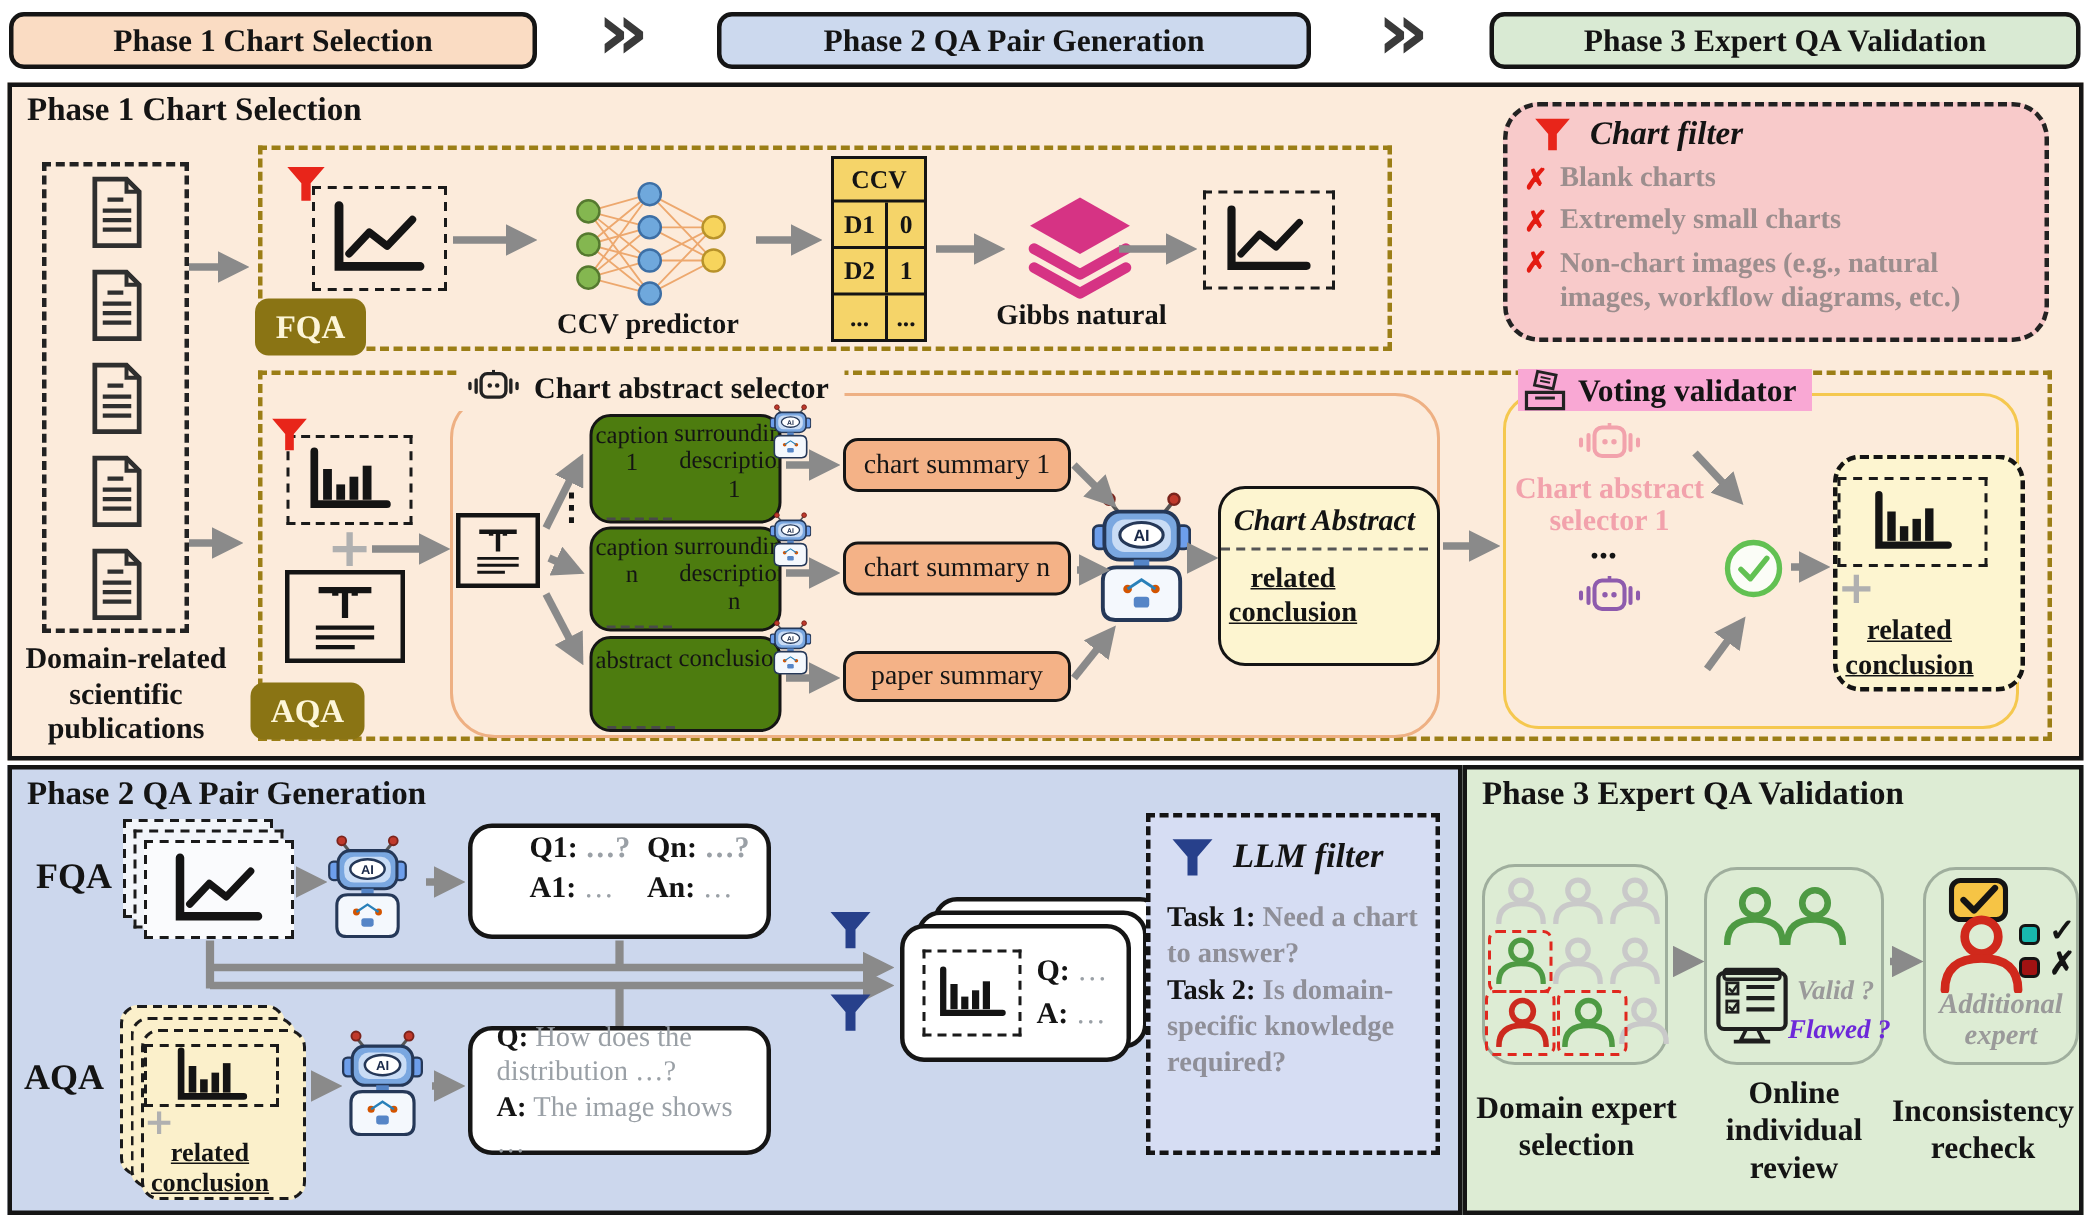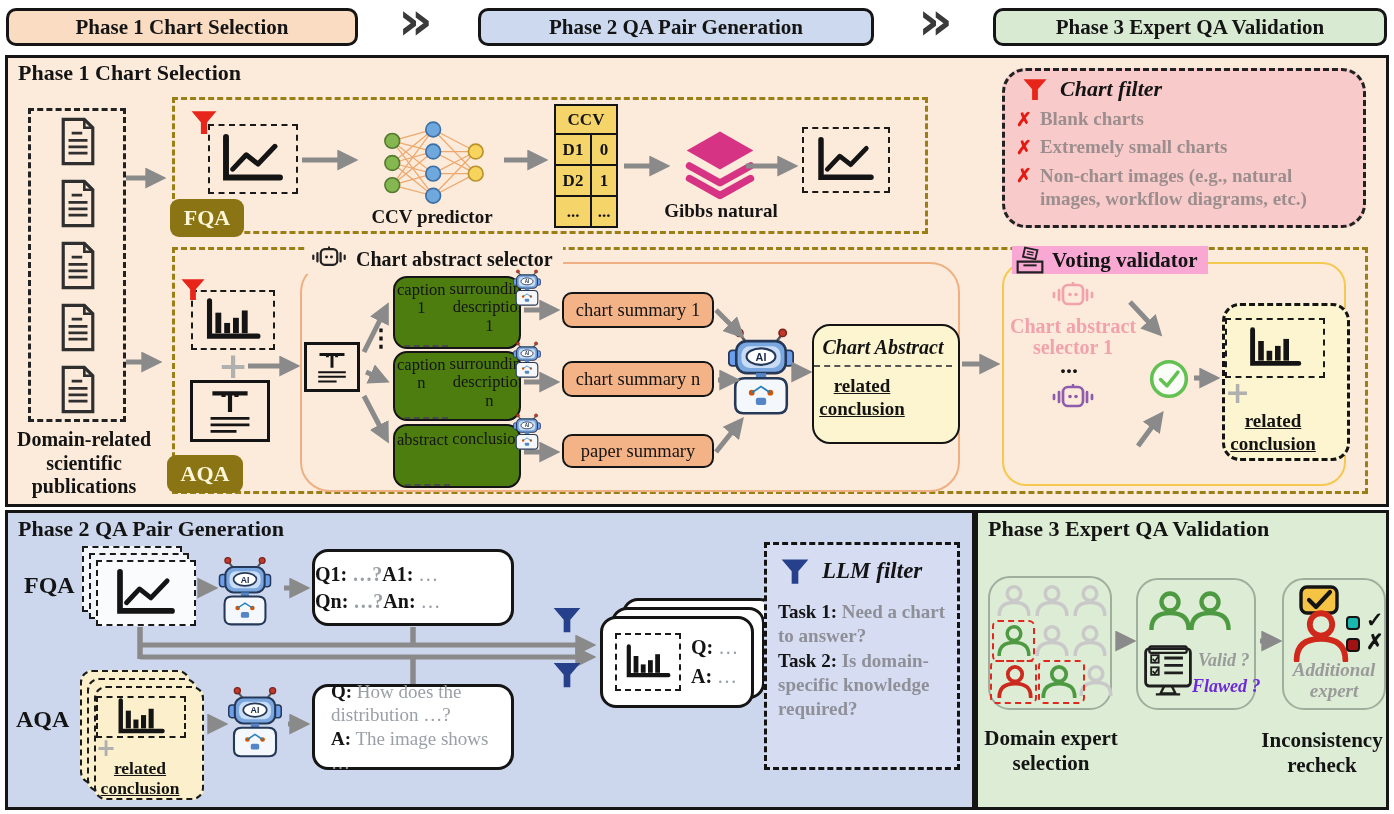--- a/index.html
+++ b/index.html
@@ -392,21 +392,21 @@
         <use href="#i-linechart"></use>
       </svg>
   </div>
   <div class="abs" style="left:218px;top:554px;">
       <svg class="icon" width="54" height="72">
         <use href="#i-ai-robot"></use>
       </svg>
     </div>
 
   
-  <div class="abs whitecard" style="left:312px;top:549px;width:202px;height:77px;display:flex;flex-direction:column;justify-content:center;font-size:20px;line-height:1.35;">
+  <div class="abs whitecard" style="left:312px;top:549px;width:202px;height:77px;display:flex;flex-direction:row;justify-content:center;padding-left:38px;font-size:20px;line-height:1.35;">
     <div>
       <span class="b">Q1:</span>
       <span class="graytxt b">…?</span><span class="b">A1:</span>
       <span class="graytxt">…</span>
     </div>
     <div>
       <span class="b">Qn:</span>
       <span class="graytxt b">…?</span><span class="b">An:</span>
       <span class="graytxt">…</span>
     </div>
@@ -567,20 +567,21 @@
       </svg>
     </div>
   <div class="abs" style="left:1346px;top:616px;width:14px;height:14px;background:#18b8ae;border:2.5px solid #141414;border-radius:4px;"></div>
   <div class="abs b" style="left:1366px;top:608px;font-size:21px;">✓</div>
   <div class="abs" style="left:1346px;top:638px;width:14px;height:14px;background:#a11212;border:2.5px solid #141414;border-radius:4px;"></div>
   <div class="abs b" style="left:1366px;top:630px;font-size:21px;">✗</div>
   <div class="abs b i tc" style="left:1286px;top:660px;width:96px;font-size:19px;line-height:1.1;color:#9a9a9a;">Additional expert</div>
 
   
   <div class="abs b tc" style="left:980px;top:726px;width:142px;font-size:21px;line-height:1.2;">Domain expert selection</div>
+  <div class="abs b tc" style="left:1138px;top:716px;width:116px;font-size:21px;line-height:1.2;">Online individual review</div>
   <div class="abs b tc" style="left:1254px;top:728px;width:136px;font-size:21px;line-height:1.2;">Inconsistency recheck</div>
 
   
   <svg class="abs" width="1394" height="814" style="left:0;top:0;z-index:30;pointer-events:none;">
     <defs>
       <marker id="ah" viewBox="0 0 10 10" refX="7" refY="5" markerWidth="4.2" markerHeight="4.2" orient="auto-start-reverse">
         <path d="M0,0 L10,5 L0,10 z" fill="#8a8a8a"></path>
       </marker>
     </defs>
     <g stroke="#8a8a8a" stroke-width="5">

